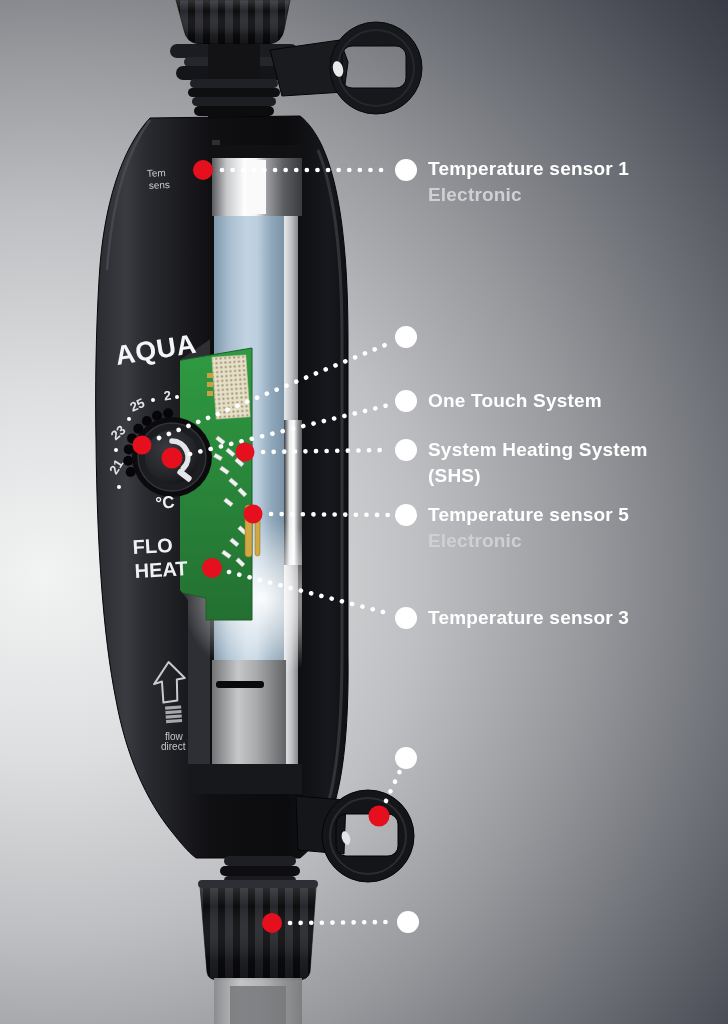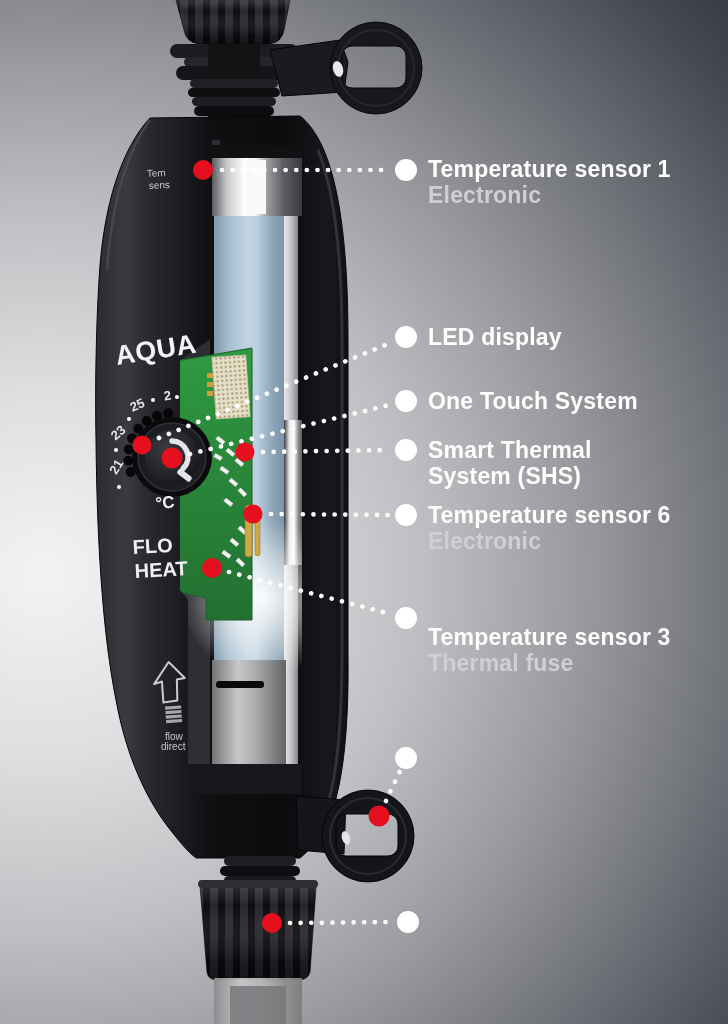--- a/index.html
+++ b/index.html
@@ -7,21 +7,21 @@
   #page{
     position:relative;width:728px;height:1024px;overflow:hidden;
     background:
       radial-gradient(130% 88% at 6% 56%,
         #f2f3f3 0%, #dedfe0 20%, #bebfc2 40%, #97989c 58%,
         #6d7076 74%, #454851 90%, #31343e 100%);
     font-family:"Liberation Sans",sans-serif;
   }
   #device-svg{position:absolute;left:0;top:0;}
   .callout{position:absolute;left:428px;color:#ffffff;
-    font-weight:700;font-size:23px;line-height:26px;letter-spacing:.2px;}
+    font-weight:700;font-size:19px;line-height:26px;letter-spacing:.2px;}
   .c-sub{font-weight:700;color:#cfd0d4;}
   .dialNum{font-weight:700;font-size:13px;fill:#e2e3e6;text-anchor:middle;
     font-family:"Liberation Sans",sans-serif;}
   .tinyTxt{font-weight:400;font-size:10px;fill:#c6c7ca;
     font-family:"Liberation Sans",sans-serif;}
   .bodyTxt{font-weight:700;fill:#eff0f2;font-family:"Liberation Sans",sans-serif;}
 </style>
 </head>
 <body>
 
@@ -294,37 +294,33 @@
     <circle cx="406" cy="758" r="11"></circle>
     <circle cx="408" cy="922" r="11"></circle>
   </g>
 </svg>
 
 <div class="callout" style="top:156px;width:250px">
   <div>Temperature sensor 1</div>
   <div class="c-sub">Electronic</div>
 </div>
 
-<div class="callout" style="top:324px;width:250px">
-  <div>LED display</div>
-</div>
 
 <div class="callout" style="top:388px;width:260px">
   <div>One Touch System</div>
 </div>
 
 <div class="callout" style="top:437px;width:250px">
-  <div>Smart Thermal System (SHS)</div>
+  <div>System Heating System (SHS)</div>
 </div>
 
 <div class="callout" style="top:502px;width:250px">
-  <div>Temperature sensor 6</div>
+  <div>Temperature sensor 5</div>
   <div class="c-sub">Electronic</div>
 </div>
 
-<div class="callout" style="top:624px;width:250px">
+<div class="callout" style="top:605px;width:250px">
   <div>Temperature sensor 3</div>
-  <div class="c-sub">Thermal fuse</div>
 </div>
 
 
 
 </div>
 
 </body></html>

